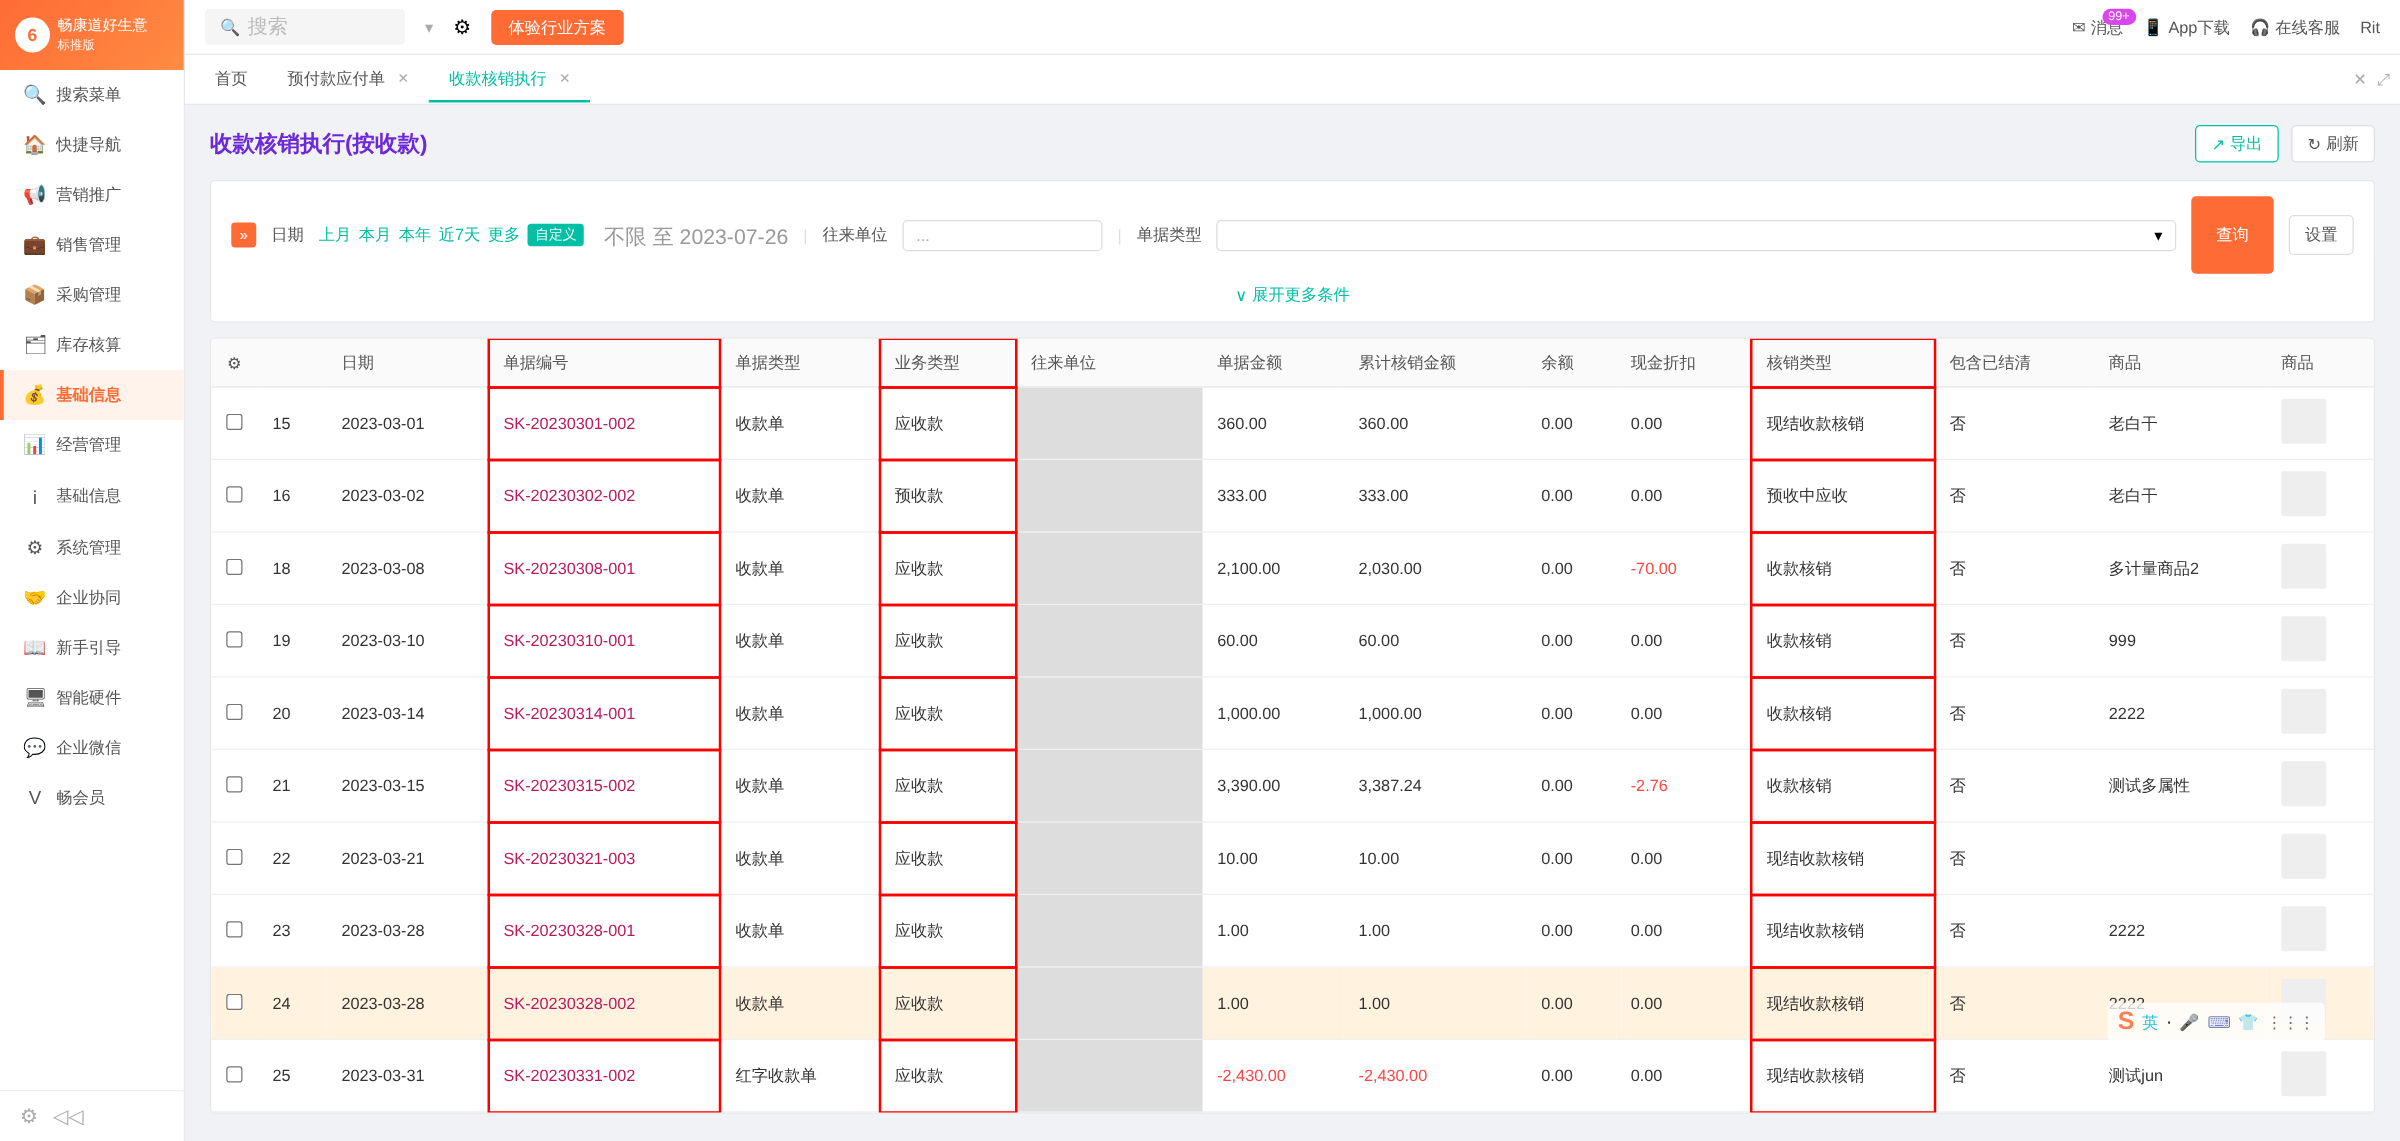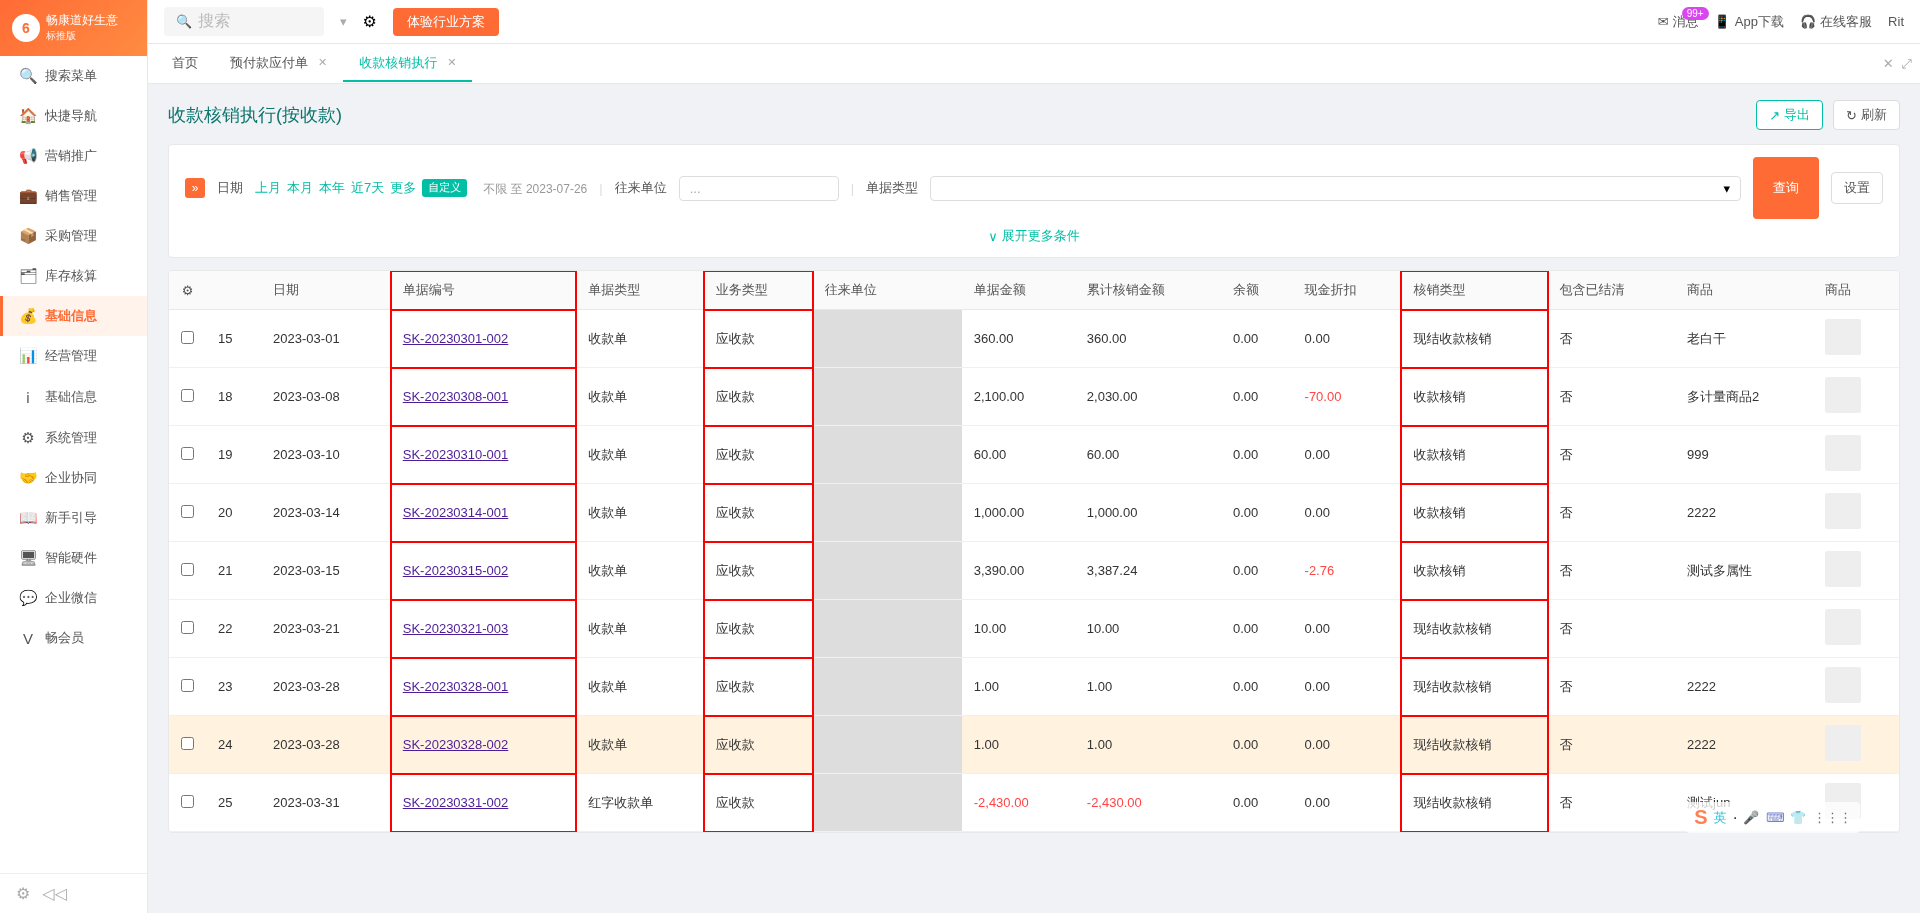--- a/index.html
+++ b/index.html
@@ -148,21 +148,21 @@
       flex: 1;
       overflow-y: auto;
       padding: 16px 20px;
       background: #f0f2f5;
     }
 
     .page-title-bar {
       display: flex; align-items: center; justify-content: space-between;
       margin-bottom: 14px;
     }
-    .page-title { font-size: 18px; font-weight: normal; color: #0f766e; text-align: right; }
+    .page-title { font-size: 18px; font-weight: bold; color: #6d28d9; text-align: right; }
     .page-actions { display: flex; gap: 10px; }
     .btn-export {
       border: 1px solid #00bfa5;
       color: #00bfa5;
       background: #fff;
       border-radius: 4px;
       padding: 5px 12px;
       cursor: pointer;
       display: flex; align-items: center; gap: 4px;
     }
@@ -201,21 +201,21 @@
     .filter-label { color: #555; white-space: nowrap; }
     .filter-date-links { display: flex; gap: 6px; color: #00bfa5; cursor: pointer; }
     .filter-date-links span { cursor: pointer; }
     .filter-custom {
       background: #00bfa5;
       color: #fff;
       border-radius: 3px;
       padding: 1px 6px;
       font-size: 11px;
     }
-    .filter-date-range { color: #999; font-size: 12px; margin-top: 2px; }
+    .filter-date-range { color: #999; font-size: 17px; margin-top: 2px; }
     .filter-separator { color: #ddd; }
     .filter-field {
       display: flex; align-items: center; gap: 6px;
       border: 1px solid #ddd;
       border-radius: 4px;
       padding: 4px 10px;
       min-width: 160px;
       color: #aaa;
       background: #fff;
     }
@@ -273,21 +273,21 @@
       white-space: nowrap;
       font-size: 13px;
     }
     td {
       padding: 9px 12px;
       color: #333;
       border-bottom: 1px solid #f0f0f0;
       white-space: nowrap;
       font-size: 13px;
     }
-    td.link { color: #4c1d95; cursor: pointer; text-decoration: underline; }
+    td.link { color: #be185d; cursor: pointer; }
     td.red { color: #ff4444; }
     td.neg { color: #ff4444; }
     tbody tr.highlighted { background: #fff3e0; }
     .col-settings { width: 36px; text-align: center; }
 
     
     .table-scroll { overflow-x: auto; }
     .table-scroll::-webkit-scrollbar { height: 6px; }
     .table-scroll::-webkit-scrollbar-thumb { background: #ddd; border-radius: 3px; }
 
@@ -521,20 +521,37 @@
       <td>360.00</td>
       <td>0.00</td>
       <td>0.00</td>
       <td style="outline:2px solid red;outline-offset:-1px;">现结收款核销</td>
       <td>否</td>
       <td>老白干</td>
       <td style="min-width:40px;"><span style="background:#eee;border-radius:2px;display:inline-block;width:36px;height:36px;"></span></td>
     </tr>
               <tr>
       <td><input type="checkbox" style="cursor: pointer;"></td>
+      <td>16</td>
+      <td>2023-03-02</td>
+      <td class="link" style="outline:2px solid red;outline-offset:-1px;">SK-20230302-002</td>
+      <td>收款单</td>
+      <td style="outline:2px solid red;outline-offset:-1px;">预收款</td>
+      <td style="color:#ccc;background:linear-gradient(to right,#ddd,#ddd);min-width:80px;"><span style="background:#ddd;border-radius:2px;display:inline-block;width:80px;height:14px;"></span></td>
+      <td>333.00</td>
+      <td>333.00</td>
+      <td>0.00</td>
+      <td>0.00</td>
+      <td style="outline:2px solid red;outline-offset:-1px;">预收中应收</td>
+      <td>否</td>
+      <td>老白干</td>
+      <td style="min-width:40px;"><span style="background:#eee;border-radius:2px;display:inline-block;width:36px;height:36px;"></span></td>
+    </tr>
+              <tr>
+      <td><input type="checkbox" style="cursor: pointer;"></td>
       <td>18</td>
       <td>2023-03-08</td>
       <td class="link" style="outline:2px solid red;outline-offset:-1px;">SK-20230308-001</td>
       <td>收款单</td>
       <td style="outline:2px solid red;outline-offset:-1px;">应收款</td>
       <td style="color:#ccc;background:linear-gradient(to right,#ddd,#ddd);min-width:80px;"><span style="background:#ddd;border-radius:2px;display:inline-block;width:80px;height:14px;"></span></td>
       <td>2,100.00</td>
       <td>2,030.00</td>
       <td>0.00</td>
       <td class="neg">-70.00</td>

